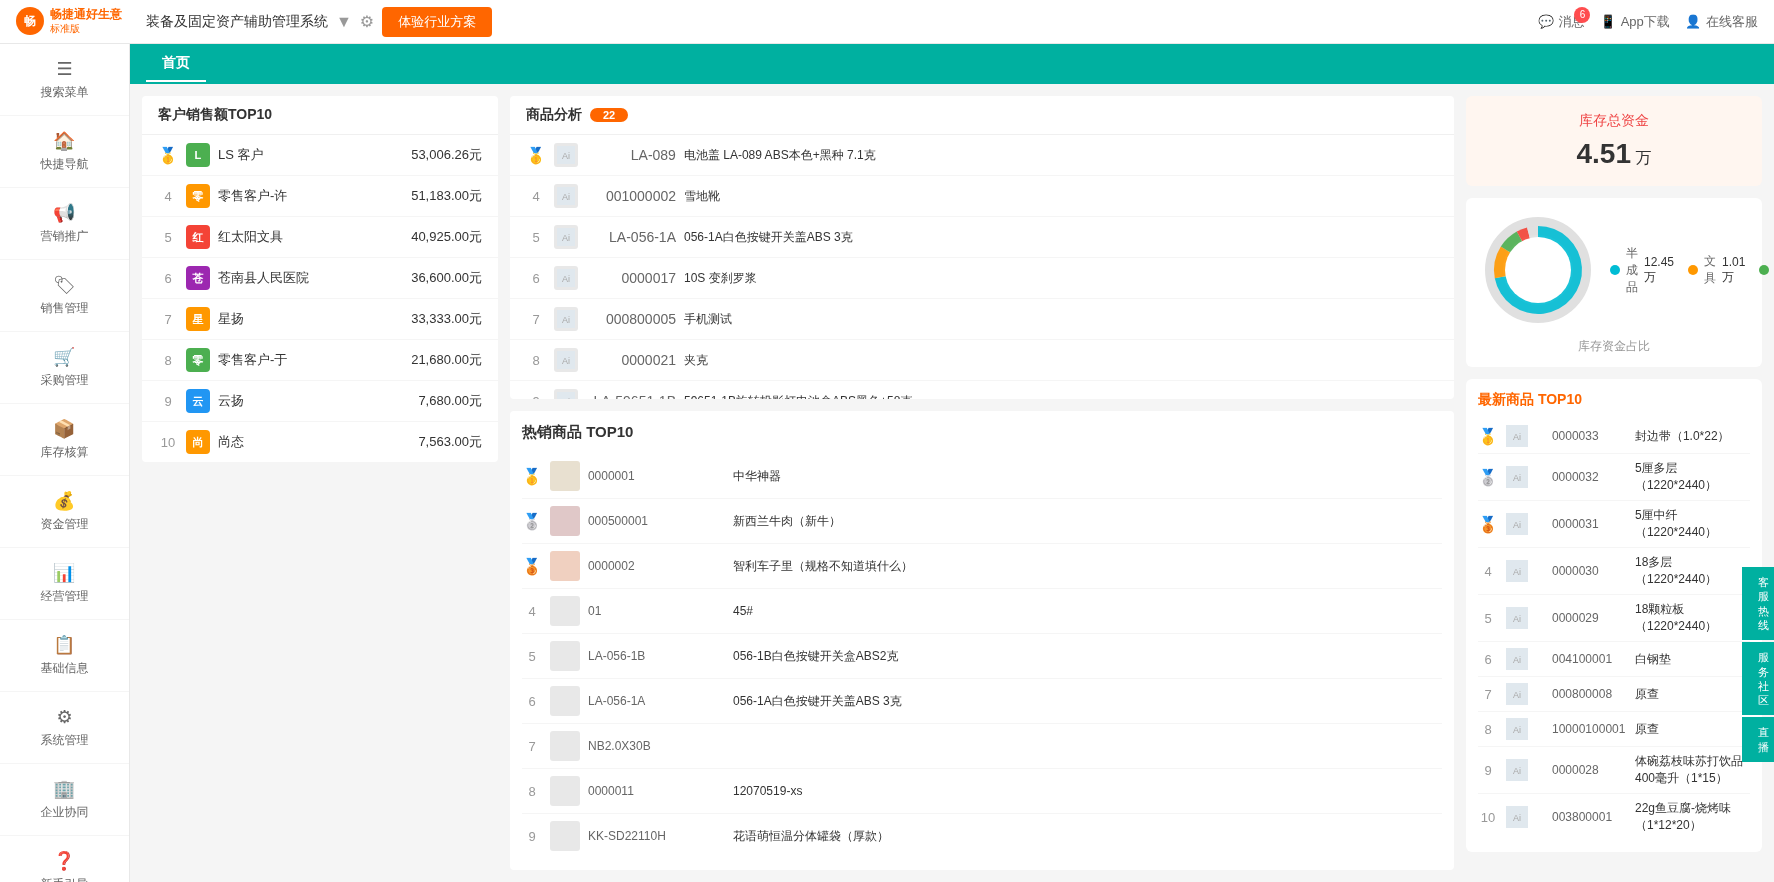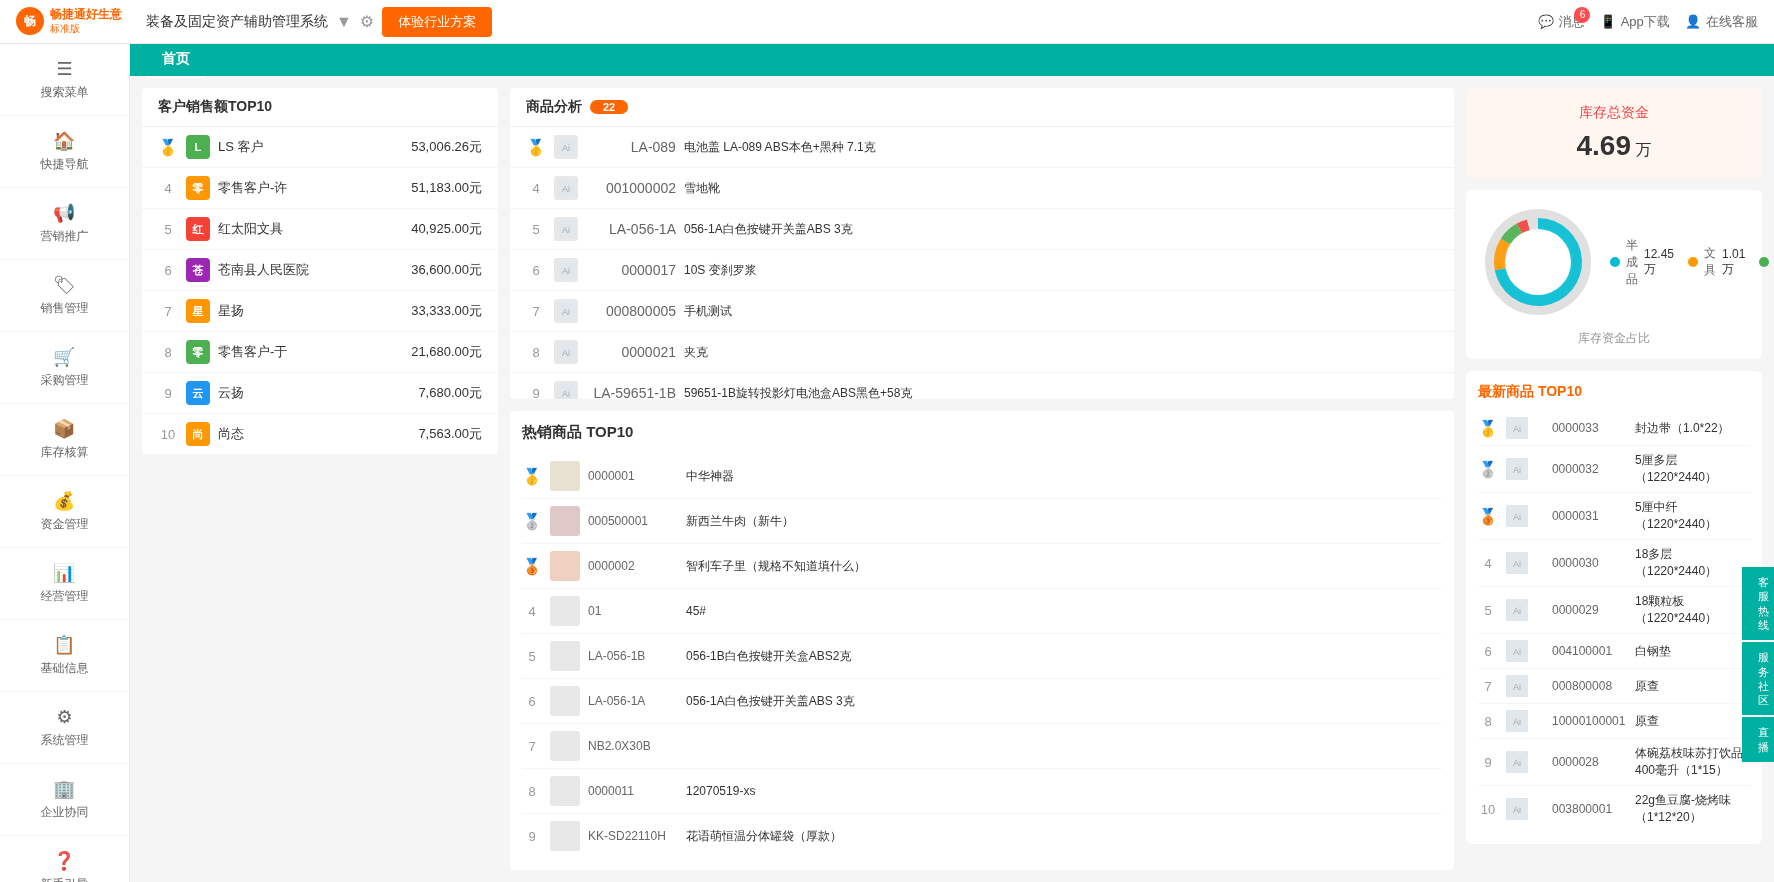--- a/index.html
+++ b/index.html
@@ -26,21 +26,21 @@
     
     .main-layout { display: flex; flex: 1; overflow: hidden; }
 
     
     .sidebar { width: 130px; background: #fff; border-right: 1px solid #e8e8e8; display: flex; flex-direction: column; flex-shrink: 0; overflow-y: auto; }
     .sidebar-item { display: flex; flex-direction: column; align-items: center; padding: 14px 8px; cursor: pointer; color: #666; font-size: 12px; gap: 4px; border-bottom: 1px solid #f5f5f5; }
     .sidebar-icon { font-size: 18px; }
 
     
     .content-area { flex: 1; overflow: hidden; display: flex; flex-direction: column; }
-    .content-nav { background: #00b0a0; height: 32px; display: flex; align-items: center; padding: 0 16px; flex-shrink: 0; }
+    .content-nav { background: #00b0a0; height: 40px; display: flex; align-items: center; padding: 0 16px; flex-shrink: 0; }
     .nav-tab { color: #fff; font-size: 14px; padding: 8px 16px; cursor: pointer; border-bottom: 2px solid #fff; font-weight: bold; }
 
     .content-body { flex: 1; overflow-y: auto; padding: 0; display: flex; gap: 0; }
 
     
     .panel { background: #fff; border-radius: 4px; overflow: hidden; }
     .panel-header { padding: 10px 16px; font-size: 14px; font-weight: bold; color: #333; border-bottom: 1px solid #f0f0f0; display: flex; align-items: center; gap: 8px; }
     .panel-badge { background: #ff6600; color: #fff; border-radius: 10px; font-size: 11px; padding: 1px 13px; }
     .ranking-row { display: flex; align-items: center; padding: 8px 16px; border-bottom: 1px solid #f5f5f5; gap: 8px; }
     .ranking-row:last-child { border-bottom: none; }
@@ -55,21 +55,21 @@
     .product-code { font-size: 14px; color: #666; width: 90px; flex-shrink: 0; text-align: right; }
     .product-name { flex: 1; font-size: 12px; color: #333; }
 
     
     .hot-section { background: #fff; border-radius: 4px; padding: 12px; }
     .hot-title { font-size: 15px; font-weight: bold; color: #333; margin-bottom: 12px; }
     .hot-row { display: flex; align-items: center; padding: 7px 0; border-bottom: 1px solid #f5f5f5; gap: 8px; }
     .hot-row:last-child { border-bottom: none; }
     .hot-img { width: 30px; height: 30px; border-radius: 3px; background: #e0e0e0; flex-shrink: 0; overflow: hidden; }
     .hot-code { font-size: 12px; color: #666; width: 90px; flex-shrink: 0; }
-    .hot-name { font-size: 12px; color: #333; flex: 1; }
+    .hot-name { font-size: 12px; color: #333; flex: 1; margin-left: 47px; }
 
     
     .right-panel { width: 320px; flex-shrink: 0; background: #f5f5f5; overflow-y: auto; padding: 12px; display: flex; flex-direction: column; gap: 12px; }
 
     
     .inventory-card { background: #fff6f0; border-radius: 6px; padding: 16px; text-align: center; }
     .inventory-title { font-size: 14px; color: #ef4444; margin-bottom: 8px; }
     .inventory-amount { font-size: 28px; font-weight: bold; color: #333; }
     .inventory-unit { font-size: 16px; color: #333; }
 
@@ -401,21 +401,21 @@
     <span class="hot-name">花语萌恒温分体罐袋（厚款）</span>
   </div>
             </div>
         </div>
       </div>
 
       <div class="right-panel">
         <div class="inventory-card">
           <div class="inventory-title">库存总资金</div>
           <div>
-            <span class="inventory-amount">4.69</span>
+            <span class="inventory-amount">4.51</span>
             <span class="inventory-unit">万</span>
           </div>
         </div>
         <div class="chart-card">
           <div class="chart-area">
             <svg class="donut-chart" viewBox="0 0 120 120">
 
             <circle cx="60" cy="60" r="44" fill="none" stroke="#e0e0e0" stroke-width="18"></circle>
                 <path d="M 60 60 L 60 16 A 44 44 0 1 1 16.7793609679377 68.24477784177188 Z" fill="#00bcd4" opacity="0.9"></path>
                 <path d="M 60 60 L 16.7793609679377 68.24477784177188 A 44 44 0 0 1 22.84957127791133 36.42362102092416 Z" fill="#ff9800" opacity="0.9"></path>

